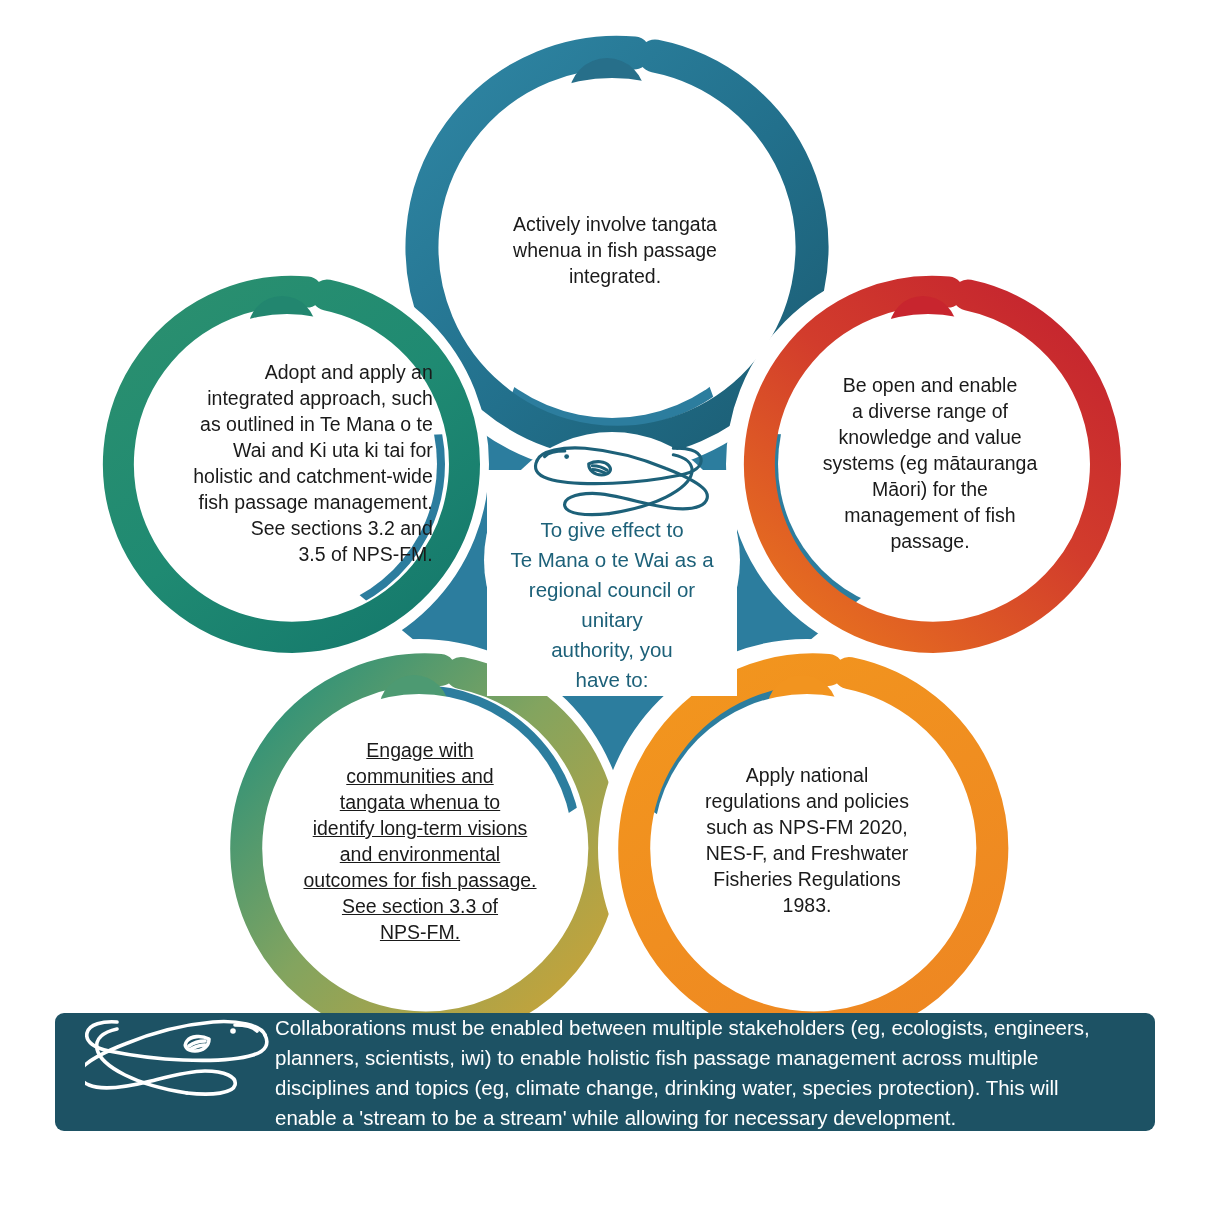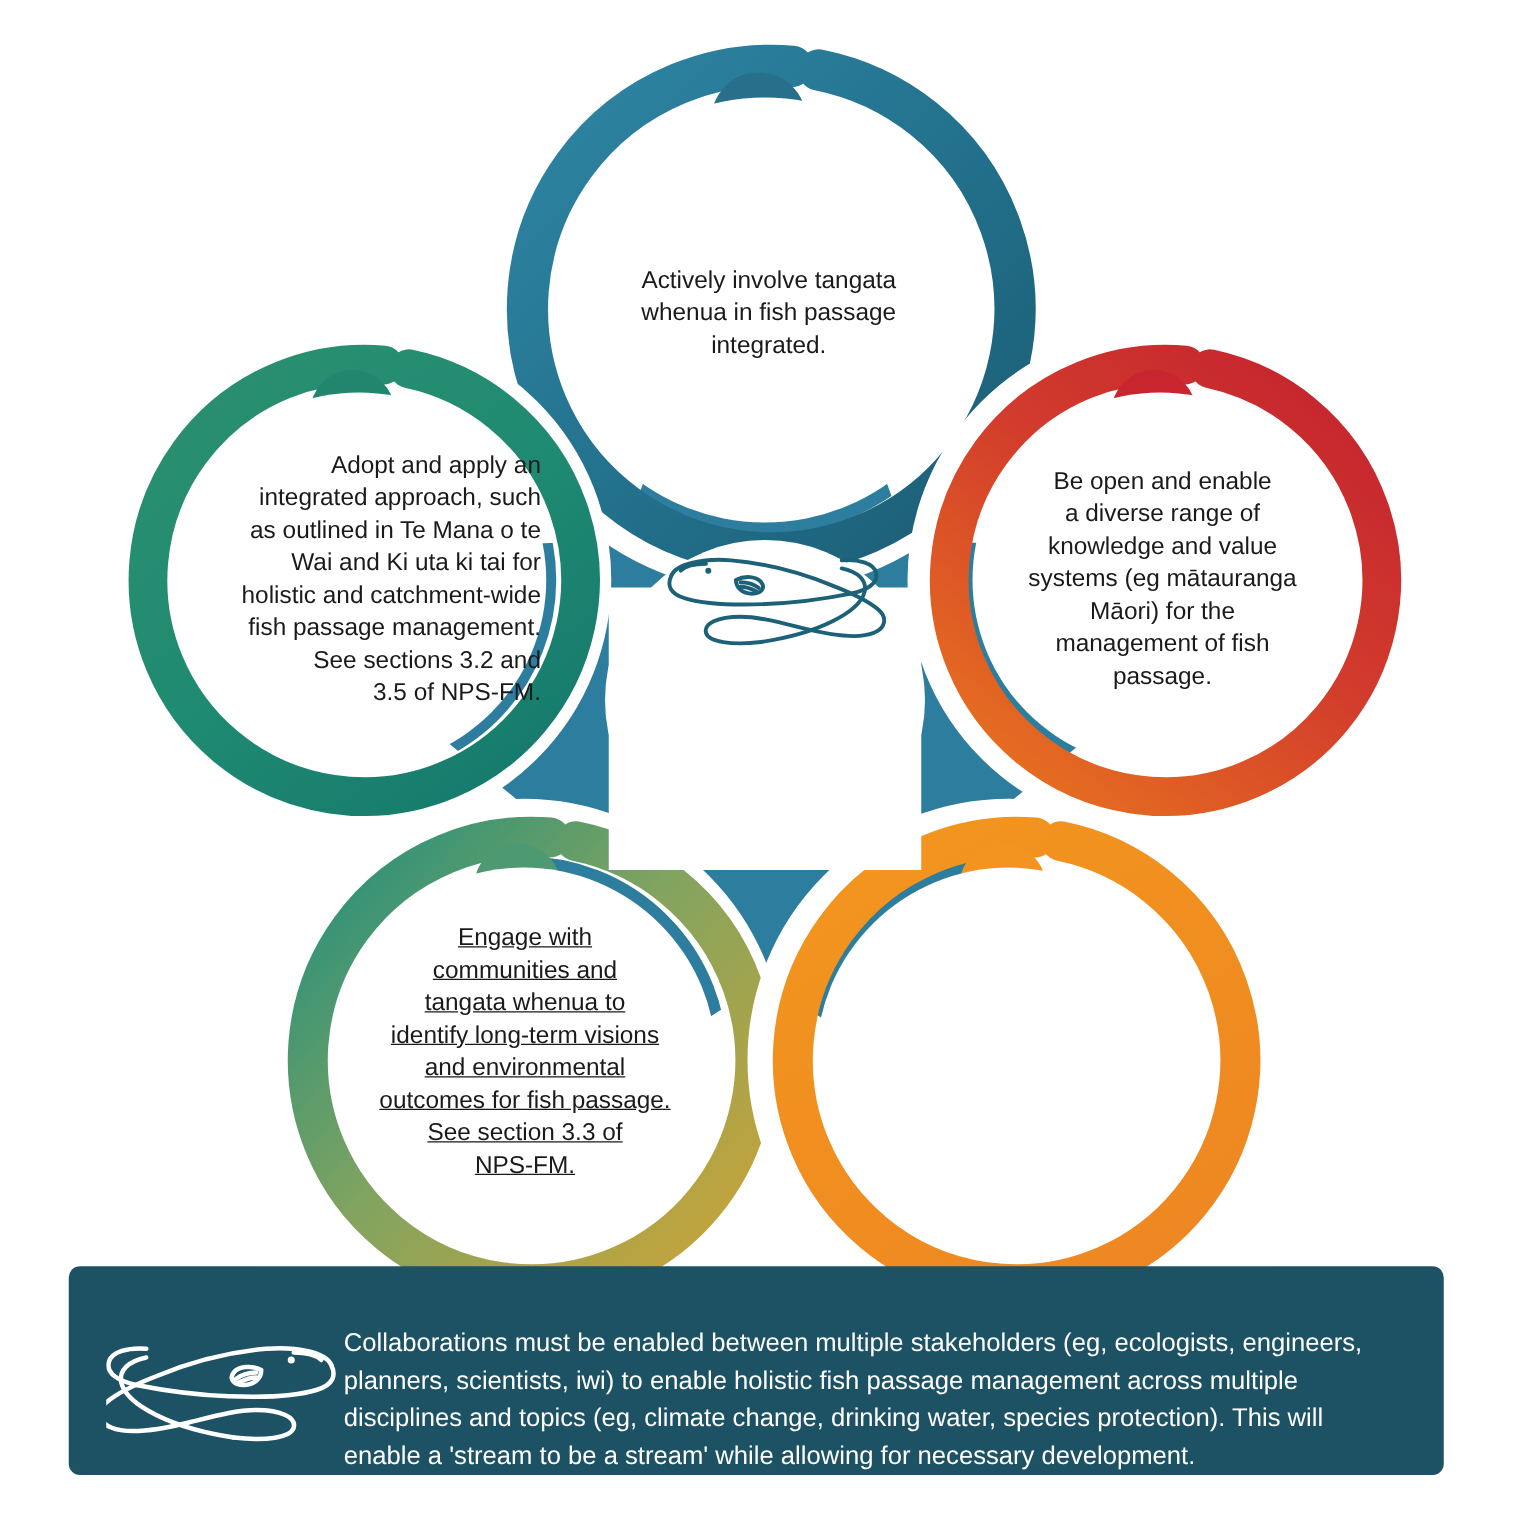--- a/index.html
+++ b/index.html
@@ -58,26 +58,26 @@
     line-height: 30px;
     white-space: pre-line;
     pointer-events: none;
   }
 
   #banner {
     position: absolute;
     left: 55px;
     top: 1013px;
     width: 1100px;
-    height: 167px;
+    height: 118px;
     background: #1d5264;
     border-radius: 9px;
     box-sizing: border-box;
     display: flex;
-    align-items: flex-end;
+    align-items: flex-start;
   }
   #banner-eel {
     flex: 0 0 auto;
     width: 190px;
     height: 110px;
     margin-left: 30px;
   }
   #banner-text {
     flex: 1 1 auto;
     color: #ffffff;
@@ -231,21 +231,33 @@
 
   <div class="node-text" id="t-bleft">Engage with
 communities and
 tangata whenua to
 identify long-term visions
 and environmental
 outcomes for fish passage.
 See section 3.3 of
 NPS-FM.</div>
 
-
+  <div class="node-text" id="t-bright">Apply national
+regulations and policies
+such as NPS-FM 2020,
+NES-F, and Freshwater
+Fisheries Regulations
+1983.</div>
+
+  <div id="t-center">To give effect to
+Te Mana o te Wai  as a
+regional council or
+unitary
+authority, you
+have to:</div>
 
   <div id="banner">
     <svg id="banner-eel" viewBox="0 0 190 110" fill="none" stroke="#ffffff" stroke-width="3.6" stroke-linecap="round" stroke-linejoin="round">
       <g transform="translate(190,0) scale(-1,1)">
         <path d="M 10 22
                  C 14 12, 38 7, 62 9
                  C 96 12, 126 21, 150 31
                  C 168 38, 182 45, 190 52
                  C 198 59, 196 68, 186 72
                  C 172 78, 148 74, 124 68

